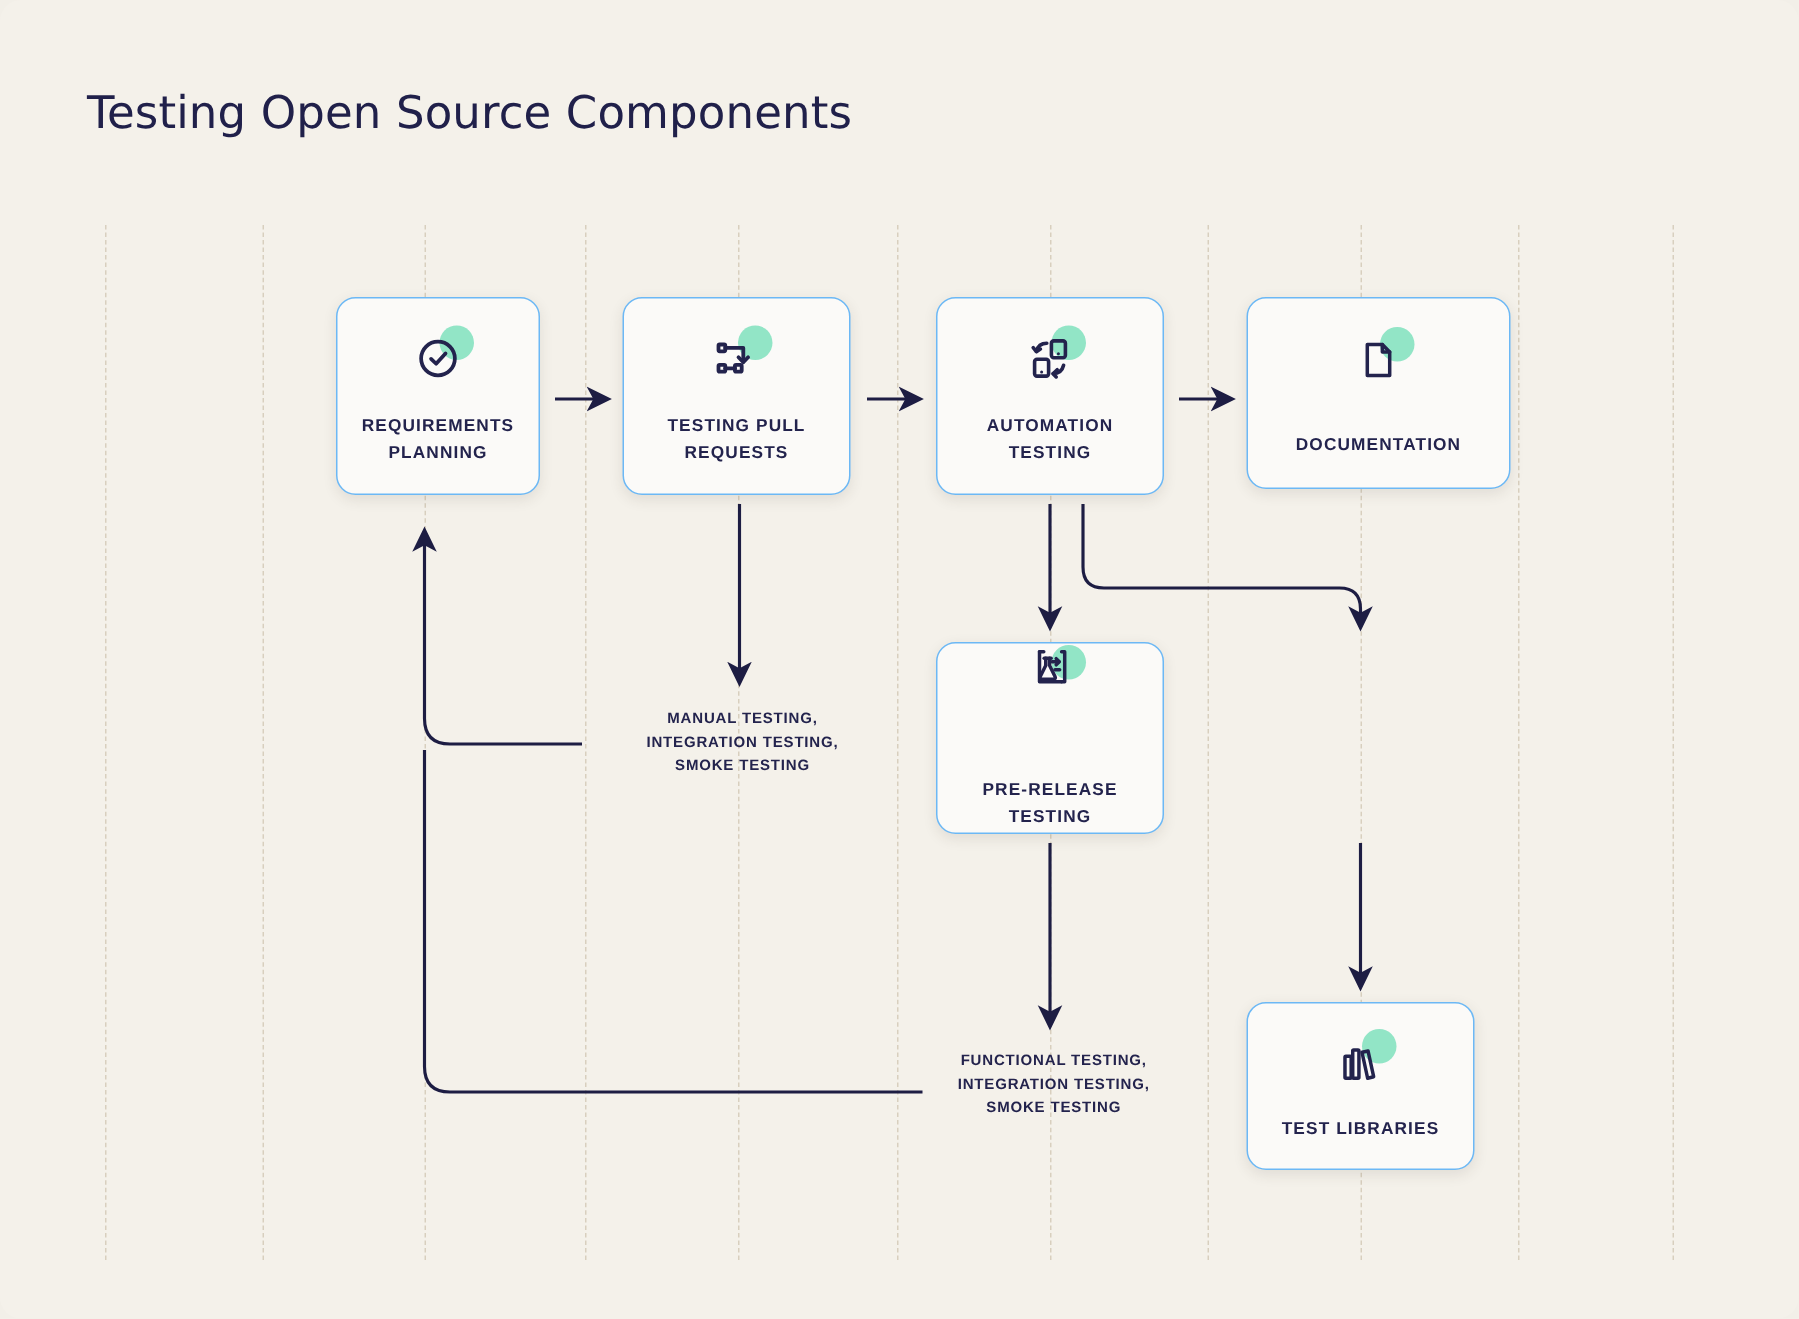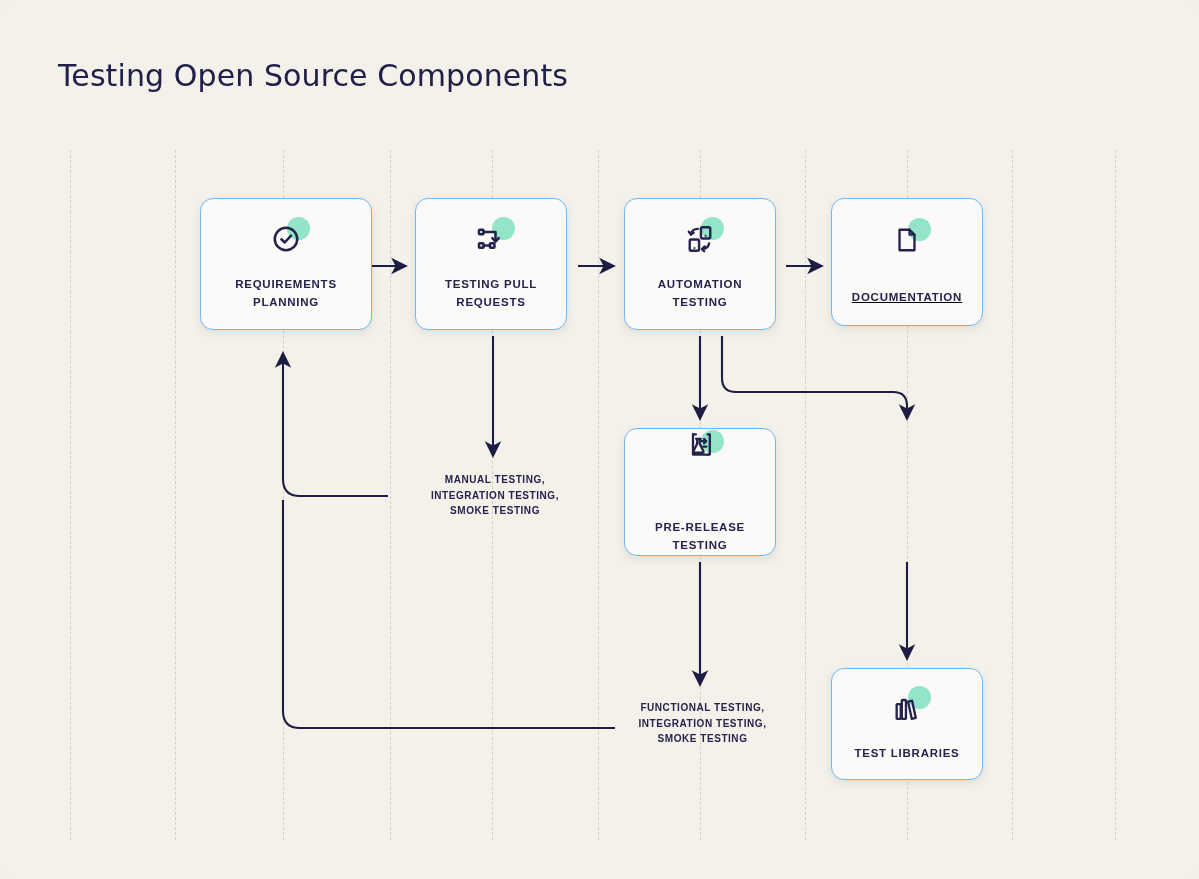--- a/index.html
+++ b/index.html
@@ -117,21 +117,21 @@
       <path d="M907,562 L907,658"></path>
 
       <path d="M388,496 L300,496 Q283,496 283,479 L283,354"></path>
     </g>
     <g stroke="#1d1d43" stroke-width="2.1" fill="none">
 
       <path d="M615,728 L300,728 Q283,728 283,711 L283,500"></path>
     </g>
   </svg>
 
-  <div class="card" style="left:200px;top:198px;width:172px;height:132px;">
+  <div class="card" style="left:224px;top:198px;width:136px;height:132px;">
     <div class="iconwrap">
       <span class="blob"></span>
       <svg class="glyph" width="30" height="30" viewBox="0 0 24 24" fill="none" stroke="#23234d" stroke-width="2" stroke-linecap="round" stroke-linejoin="round">
         <circle cx="12" cy="12" r="9"></circle>
           <path d="M8.3 12.2 L11 14.8 L16 9.3"></path>
       </svg>
     </div>
     <div class="label">REQUIREMENTS
 PLANNING</div>
   </div>
@@ -163,21 +163,21 @@
         <path d="M5.2 8.4 Q6.2 4.4 10.4 4.4"></path>
         <path d="M3.6 6.6 L5.2 8.6 L7.2 7.3"></path>
         <path d="M18.8 15.4 Q17.8 19.5 13.6 19.5"></path>
         <path d="M15.6 17.6 L13.5 19.6 L15.1 21.2"></path>
       </svg>
     </div>
     <div class="label">AUTOMATION
 TESTING</div>
   </div>
 
-  <div class="card" style="left:831px;top:198px;width:152px;height:128px;text-decoration:underline;">
+  <div class="card" style="left:831px;top:198px;width:176px;height:128px;">
     <div class="iconwrap" style="margin-bottom:26px;">
       <span class="blob"></span>
       <svg class="glyph" width="28" height="28" viewBox="0 0 24 24" fill="none" stroke="#23234d" stroke-width="2" stroke-linecap="round" stroke-linejoin="round">
         <path d="M5.6 3.2 H14.2 L18.4 7.4 V20.8 H5.6 Z"></path>
         <path d="M14.2 3.2 V7.4 H18.4"></path>
       </svg>
     </div>
     <div class="label">DOCUMENTATION</div>
   </div>
 

